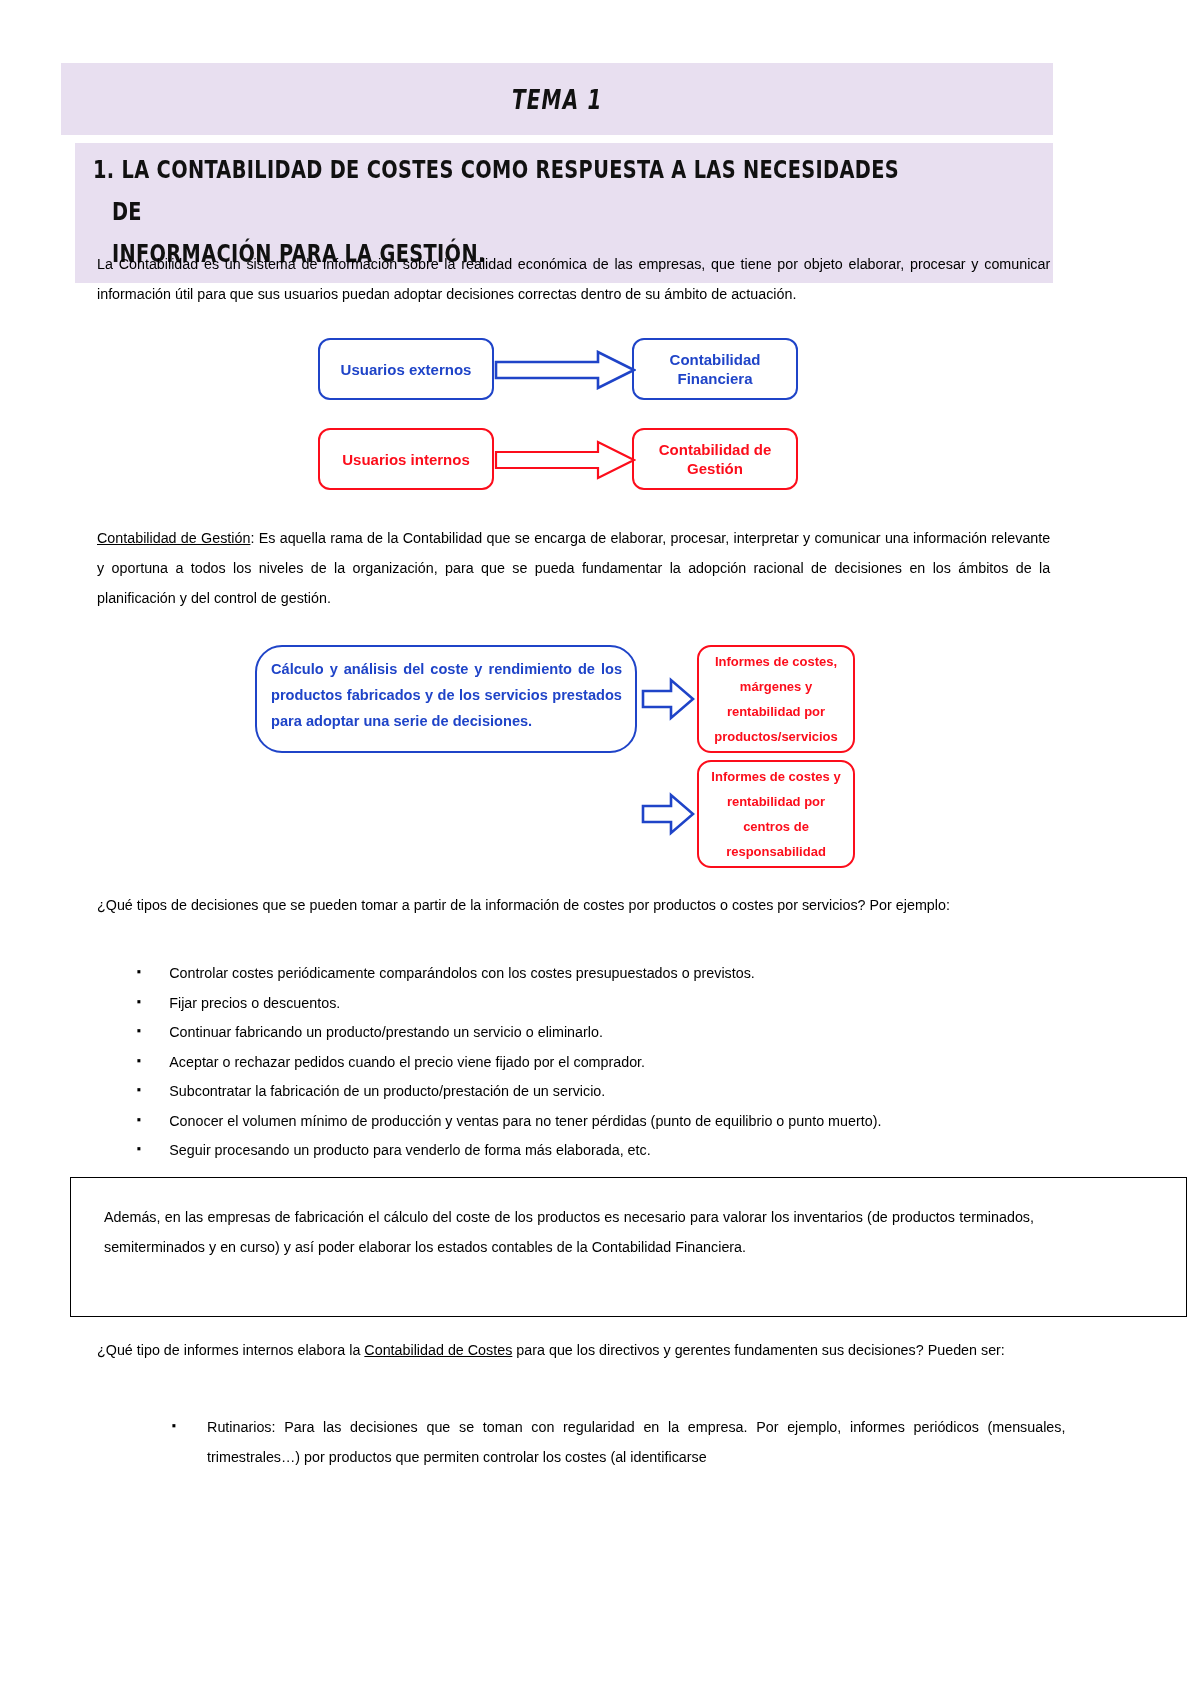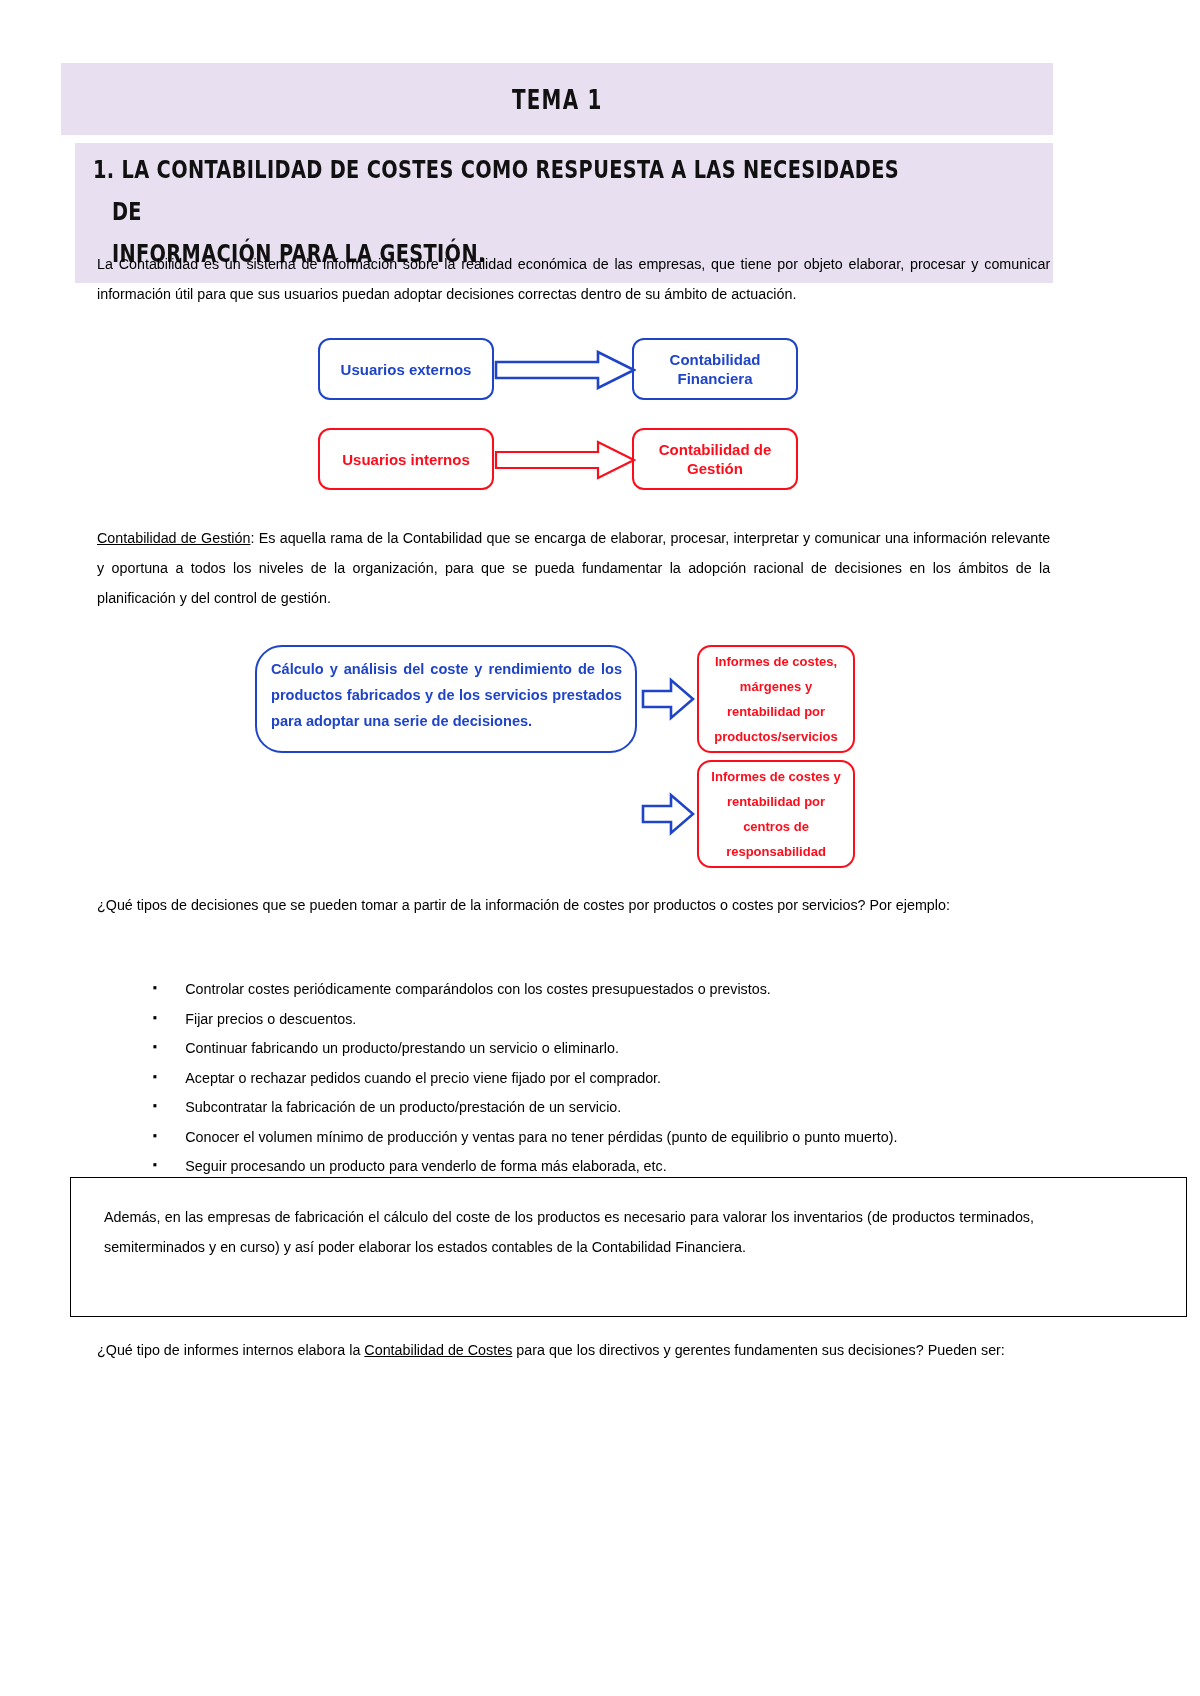--- a/index.html
+++ b/index.html
@@ -28,20 +28,21 @@
   .title-band {
     position: absolute;
     left: 61px;
     top: 63px;
     width: 992px;
     height: 72px;
     background: #e8dff0;
     display: flex;
     align-items: center;
     justify-content: center;
+    font-style: italic;
   }
   .title-band .doc-title {
     font-family: "DejaVu Sans Condensed", "DejaVu Sans", sans-serif;
     font-weight: bold;
     font-size: 27px;
     letter-spacing: 1.5px;
     color: #111;
     transform: scaleX(0.82);
   }
 
@@ -169,21 +170,21 @@
   .d2-red-1 { top: 0px;   height: 108px; }
   .d2-red-2 { top: 115px; height: 108px; }
 
   .d2-arrow-1 { position: absolute; left: 386px; top: 32px;  width: 54px; height: 44px; }
   .d2-arrow-2 { position: absolute; left: 386px; top: 147px; width: 54px; height: 44px; }
 
   
   .bullets {
     position: absolute;
     list-style: none;
-    margin: 16px;
+    margin: 0;
     padding: 0;
   }
   .bullets li {
     position: relative;
     font-size: 15.4px;
     line-height: 29.5px;
     padding-left: 39px;
     text-align: justify;
     transform: scaleX(0.93);
     transform-origin: left top;
@@ -277,14 +278,17 @@
     <li>Conocer el volumen mínimo de producción y ventas para no tener pérdidas (punto de equilibrio o punto muerto).</li>
     <li>Seguir procesando un producto para venderlo de forma más elaborada, etc.</li>
   </ul>
 
   <div class="note-box">
     <p>Además, en las empresas de fabricación el cálculo del coste de los productos es necesario para valorar los inventarios (de productos terminados, semiterminados y en curso) y así poder elaborar los estados contables de la Contabilidad Financiera.</p>
   </div>
 
   <div class="body-text p4"><span>¿Qué tipo de informes internos elabora la </span><span class="u">Contabilidad de Costes</span><span> para que los directivos y gerentes fundamenten sus decisiones? Pueden ser:</span></div>
 
+  <ul class="bullets bullets-2">
+    <li>Rutinarios: Para las decisiones que se toman con regularidad en la empresa. Por ejemplo, informes periódicos (mensuales, trimestrales…) por productos que permiten controlar los costes (al identificarse</li>
+  </ul>
 
 </div>
 
 </body></html>

